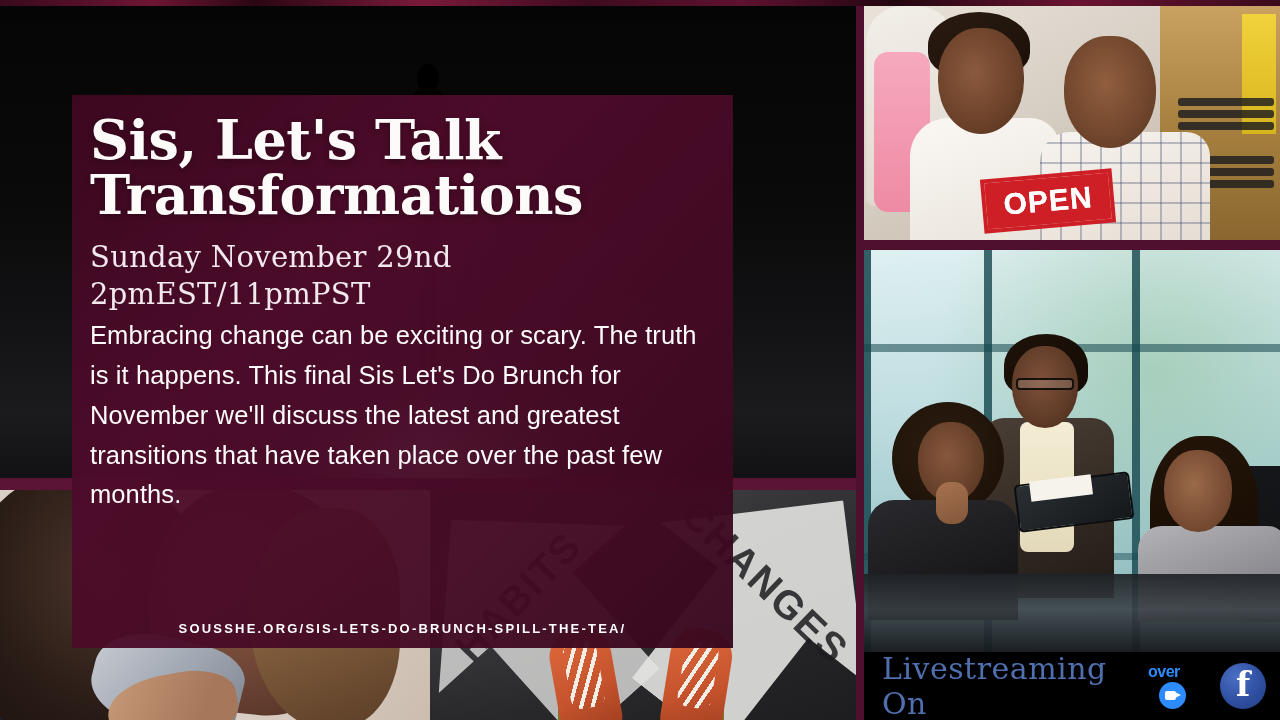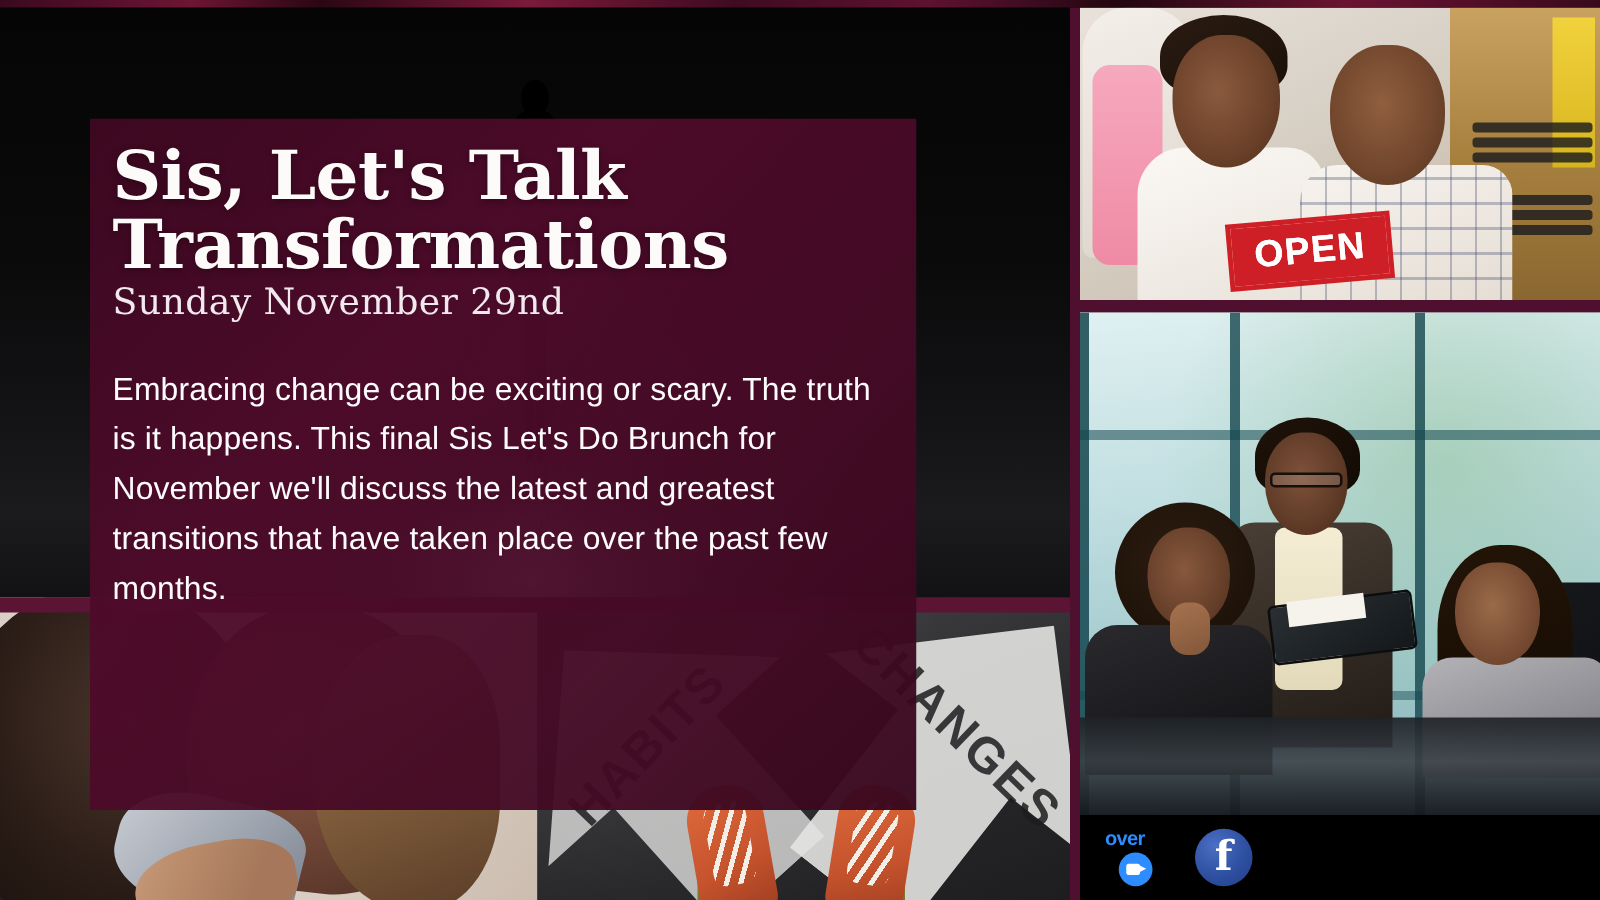--- a/index.html
+++ b/index.html
@@ -197,30 +197,31 @@
     color:#fdfbf9;
     font-family:"DejaVu Serif", "Liberation Serif", serif;
     font-weight:bold;
     font-size:54px;
     line-height:1.02;
     letter-spacing:-0.5px;
     text-shadow:0 2px 6px rgba(0,0,0,.35);
   }
   .title span{ display:block; }
   .datetime{
+    margin-top:16px;
     color:#f2e9ee;
     font-family:"DejaVu Serif", "Liberation Serif", serif;
     font-weight:normal;
     font-size:29px;
     line-height:1.26;
     letter-spacing:.3px;
   }
   .datetime span{ display:block; }
   .body-copy{
-    margin-top:33px;
+    margin-top:4px;
     color:#fdfbfb;
     font-family:"Liberation Sans", sans-serif;
     font-weight:300;
     font-size:25.5px;
     line-height:1.56;
     letter-spacing:.1px;
     max-width:620px;
   }
   .url{
     position:absolute; left:0; right:0; bottom:12px;
@@ -533,24 +534,26 @@
 
   <div class="card">
 
     <div class="title">
       <span>Sis, Let's Talk</span>
       <span>Transformations</span>
     </div>
 
     <div class="datetime">
       <span>Sunday November 29nd</span>
+      <span>2pmEST/11pmPST</span>
     </div>
 
     <div class="body-copy">Embracing change can be exciting or scary. The truth is it happens.  This final Sis Let's Do Brunch for November we'll discuss the latest and greatest transitions that have taken place over the past few months.</div>
 
+    <div class="url">SOUSSHE.ORG/SIS-LETS-DO-BRUNCH-SPILL-THE-TEA/</div>
   </div>
 
   <div class="right-col">
 
     <div class="rc-photo-top">
       <div class="rt-rack">
         <div class="rt-yellow"></div>
         <div class="rt-hanger" style="top:92px"></div>
         <div class="rt-hanger" style="top:104px"></div>
         <div class="rt-hanger" style="top:116px"></div>
@@ -585,20 +588,21 @@
       <div class="rm-p rm-l-hand"></div>
       <div class="rm-p rm-r-hair"></div>
       <div class="rm-p rm-r-body"></div>
       <div class="rm-p rm-r-head"></div>
       <div class="rm-p rm-tablet"></div>
       <div class="rm-p rm-paper"></div>
       <div class="rm-table"></div>
     </div>
 
     <div class="rc-bar">
+      <div class="live-text">Livestreaming On</div>
 
       <div class="zoom-logo">
         <div class="zoom-word">over</div>
         <div class="zoom-cam"></div>
       </div>
 
       <div class="fb-logo"></div>
     </div>
   </div>
 

